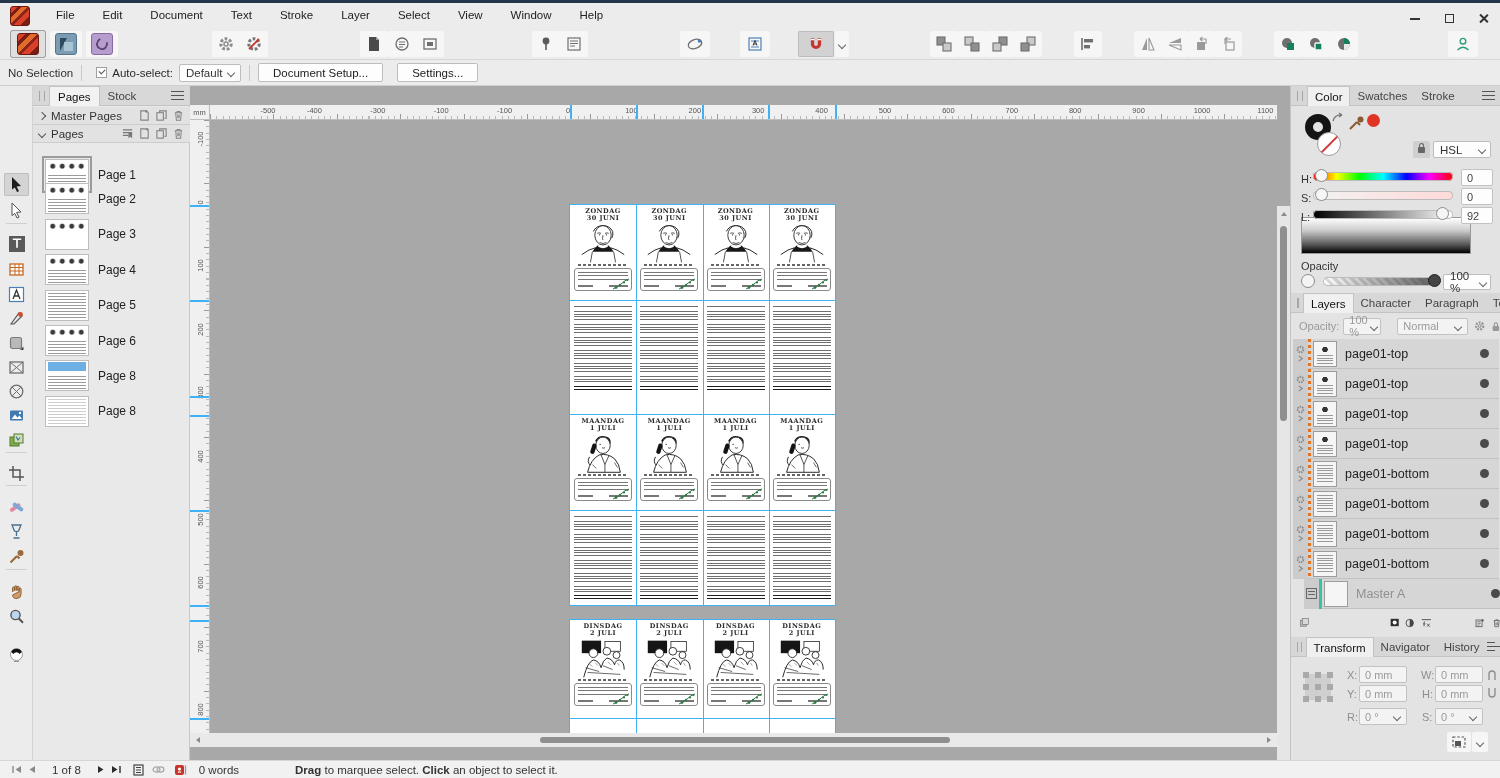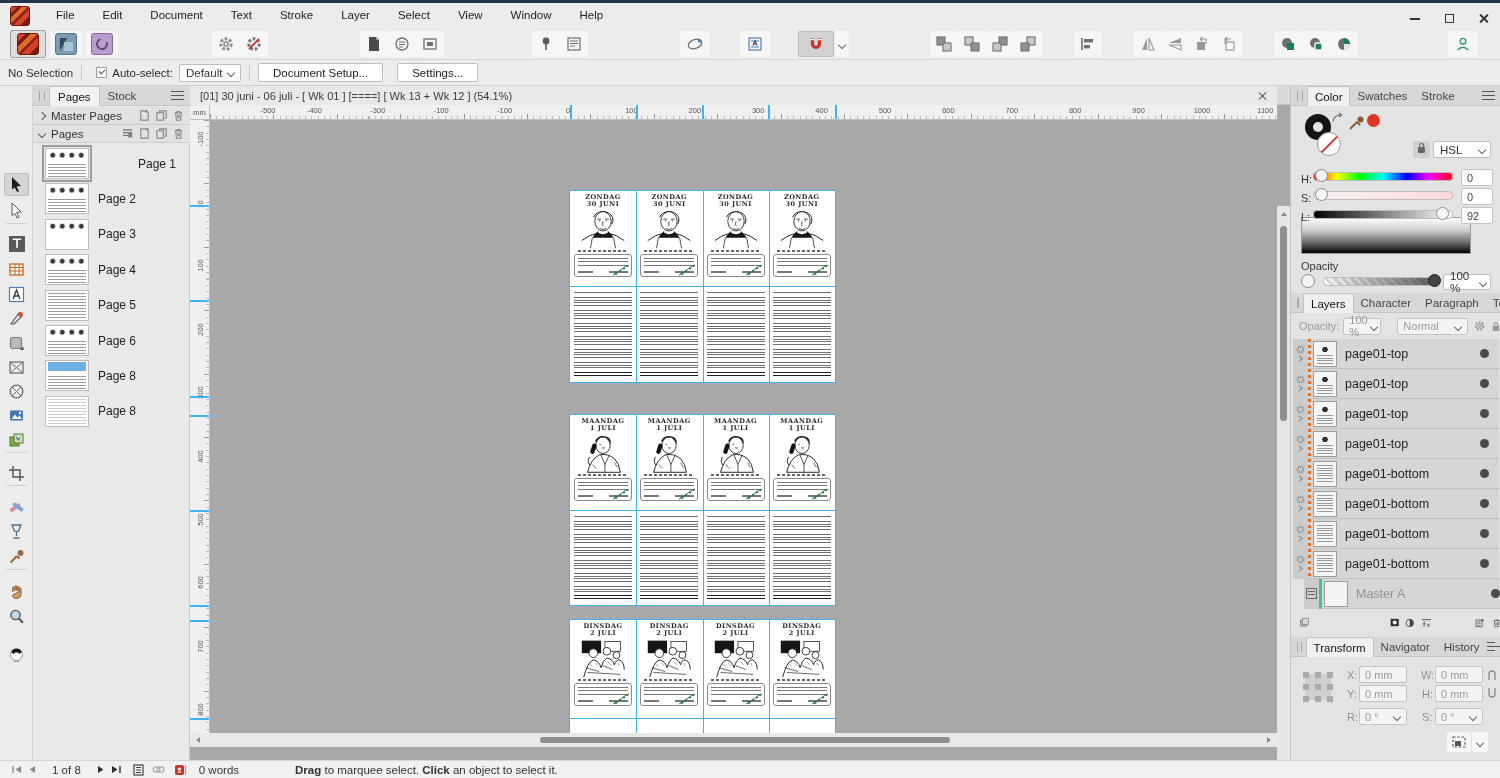--- a/index.html
+++ b/index.html
@@ -488,21 +488,21 @@
         <svg class="sic" viewBox="0 0 14 14">
             <rect x="2" y="4" width="7" height="8" fill="none" stroke="#666" stroke-width="1.2"></rect>
             <path d="M5 4V2h7v8h-2" fill="none" stroke="#666" stroke-width="1.2"></path>
           </svg>
         <svg class="sic" viewBox="0 0 14 14">
             <path d="M3 4h8M5.5 4V2.8h3V4M4 4l.7 8h4.6L10 4M6.3 6v4M7.7 6v4" fill="none" stroke="#666" stroke-width="1.1"></path>
           </svg>
       </span>
     </div>
     <div id="pagelist">
-        <div class="pagerow" style="top: 60px; gap: 40px;">
+        <div class="pagerow" style="top: 71px;">
           <div class="pthumb sel">
             <div class="pth-top"></div>
             <div class="pth-lines"></div>
           </div>
           <span class="plabel">Page 1</span>
         </div>
         <div class="pagerow" style="top: 95.4px;">
           <div class="pthumb">
             <div class="pth-top"></div>
             <div class="pth-lines"></div>
@@ -545,26 +545,20 @@
         <div class="pagerow" style="top: 307.8px;">
           <div class="pthumb">
             <div class="pth-lines sparse" style="top:2px"></div>
           </div>
           <span class="plabel">Page 8</span>
         </div>
       </div>
   </div>
 
   <div id="docarea" class="abs">
-    <div id="doctabbar">
-      <div id="doctab">
-        <span>[01] 30 juni - 06 juli - [ Wk 01 ] [====] [ Wk 13 + Wk 12 ]  (54.1%)</span>
-        <span class="tabclose"></span>
-      </div>
-    </div>
     <div id="rulercorner">mm</div>
     <div id="hruler">
         <span class="hlab" style="left: 58px;">-500</span>
         <span class="hlab" style="left: 104.4px;">-400</span>
         <span class="hlab" style="left: 167.8px;">-300</span>
         <span class="hlab" style="left: 231.2px;">-100</span>
         <span class="hlab" style="left: 294.6px;">-100</span>
         <span class="hlab" style="left: 358px;">0</span>
         <span class="hlab" style="left: 421.4px;">100</span>
         <span class="hlab" style="left: 484.8px;">200</span>
@@ -597,21 +591,21 @@
         <span class="vguide abs" style="top: 85px;"></span>
         <span class="vguide abs" style="top: 180px;"></span>
         <span class="vguide abs" style="top: 276px;"></span>
         <span class="vguide abs" style="top: 295px;"></span>
         <span class="vguide abs" style="top: 390px;"></span>
         <span class="vguide abs" style="top: 485px;"></span>
         <span class="vguide abs" style="top: 500px;"></span>
         <span class="vguide abs" style="top: 598px;"></span>
       </div>
     <div id="canvas">
-        <div class="spread" style="top: 71px; height: 191px;">
+        <div class="spread" style="top: 85px; height: 216px;">
           <div class="colguide" style="left: 25%;"></div>
           <div class="colguide" style="left: 50%;"></div>
           <div class="colguide" style="left: 75%;"></div>
           <div class="splitguide" style="top: 95px;"></div>
           <div class="card" style="left: 0px;">
             <div class="card-title">ZONDAG<br>30 JUNI</div>
             <svg class="ill" viewBox="0 0 56 40">
               <path d="M18 8 Q21 2 28 2 Q35 2 38 8 Q39 12 37 15" fill="none" stroke="#222" stroke-width="1"></path>
               <ellipse cx="28" cy="12" rx="8.5" ry="10" fill="#fff" stroke="#222" stroke-width="0.9"></ellipse>
               <path d="M22 10 Q24 9 26 10 M30 10 Q32 9 34 10" stroke="#222" fill="none" stroke-width="0.8"></path>

